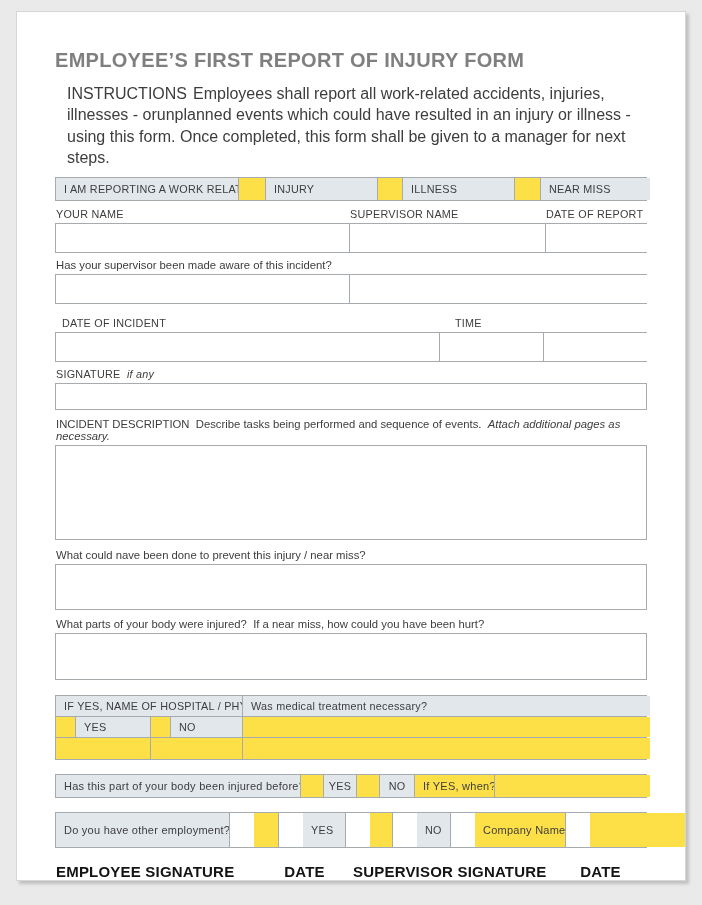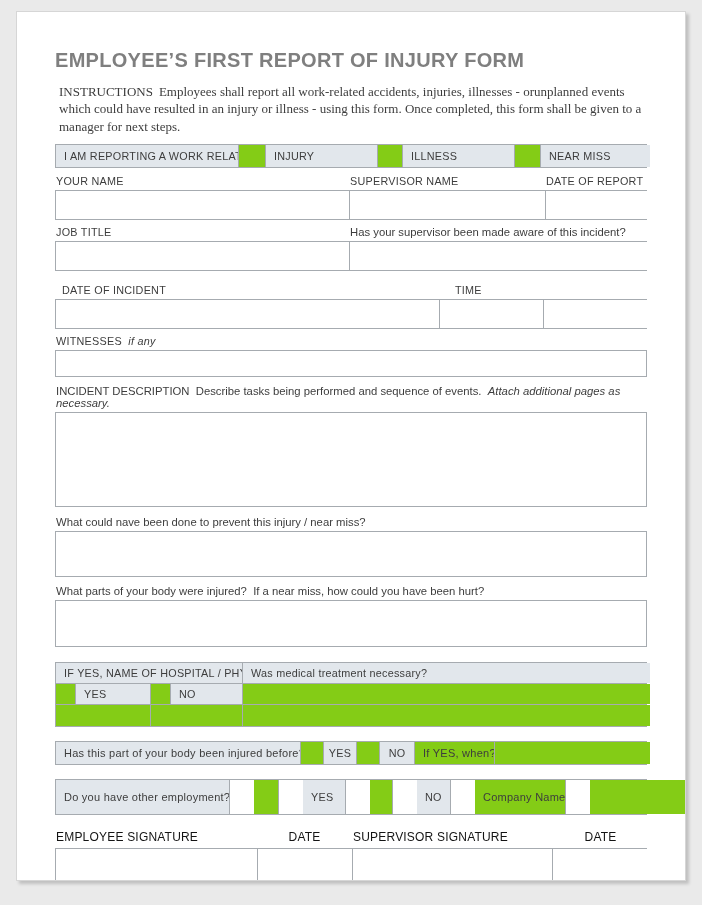--- a/index.html
+++ b/index.html
@@ -27,25 +27,24 @@
     padding:27px 38px 0;
     overflow:hidden;
   }
   h1.title{
     margin:10px 0 11px;
     font-size:20px;font-weight:bold;
     color:var(--title);
     letter-spacing:.3px;
   }
   .instructions{
-    margin:0 4px 9px;
-    font-size:13px;line-height:1.33;
+    margin:0 12px 9px;
+    font-size:16px;line-height:1.33;
     color:var(--text);
     white-space:pre-wrap;
-    font-family:Liberation Serif, serif;
   }
   .ins-label{margin-right:6px;}
 
   .grid{display:grid;}
   .flabel{
     font-size:10.8px;color:var(--text);
     letter-spacing:.25px;
     padding:0 0 3px 1px;
     white-space:nowrap;overflow:hidden;
   }
@@ -55,21 +54,21 @@
     padding:0 0 3px 1px;
     white-space:pre-wrap;
   }
   .note-it{font-style:italic;}
 
   
   .trow{border:1px solid var(--border);}
   .trow>div{border-right:1px solid var(--border);display:flex;align-items:center;overflow:hidden;}
   .trow>div:last-child{border-right:none;}
   .cell-gray{background:var(--cell-fill);}
-  .cell-white{background:#84cc16;}
+  .cell-white{background:#fde047;}
   .lblcell{font-size:10.8px;letter-spacing:.25px;padding-left:8px;white-space:nowrap;}
   .center{justify-content:center;padding-left:0 !important;}
 
   
   .boxes{border:1px solid var(--border);}
   .boxes>.box{border-right:1px solid var(--border);background:#fff;}
   .boxes>.box:last-child{border-right:none;}
   .bigbox{border:1px solid var(--border);background:#fff;}
 
   .rep-row{grid-template-columns:183px 27px 112px 25px 112px 26px 109px;height:24px;margin-top:9px;}
@@ -88,21 +87,21 @@
   .mrow>div:last-child{border-right:none;}
   .m-head{grid-template-columns:187px 407px;}
   .m-yesno{grid-template-columns:20px 75px 20px 72px 407px;}
   .m-visit{grid-template-columns:95px 92px 407px;}
 
   .q-injured{grid-template-columns:245px 23px 33px 23px 35px 80px 155px;height:24px;margin-top:14px;}
   .q-employ{grid-template-columns:174px 25px 43px 23px 34px 91px 204px;height:36px;margin-top:14px;gap:24px;}
 
   .sig-labels{grid-template-columns:202px 95px 200px 97px;margin-top:15px;}
   .sig-label{
-    font-size:12px;font-weight:normal;color:#141414;
+    font-size:15px;font-weight:bold;color:#141414;
     letter-spacing:.2px;padding:0 0 4px 1px;white-space:nowrap;
   }
   .sig-label.c{text-align:center;padding-left:0;}
   .sig-boxes{grid-template-columns:202px 95px 200px 97px;height:33px;}
 </style>
 </head>
 <body>
 
 <div class="page">
 
@@ -125,39 +124,38 @@
     <div class="flabel">SUPERVISOR NAME</div>
     <div class="flabel">DATE OF REPORT</div>
   </div>
   <div class="grid boxes cols-name h30">
     <div class="box"></div>
     <div class="box"></div>
     <div class="box"></div>
   </div>
 
   <div class="grid cols-job mt6">
-    <div class="flabel">JOB TITLE</div>
     <div class="question" style="padding-bottom:3px">Has your supervisor been made aware of this incident?</div>
   </div>
   <div class="grid boxes cols-job h30">
     <div class="box"></div>
     <div class="box"></div>
   </div>
 
   <div class="grid cols-loc mt13">
     <div class="flabel" style="padding-left:7px">DATE OF INCIDENT</div>
     <div class="flabel" style="padding-left:16px">TIME</div>
   </div>
   <div class="grid boxes cols-loc h30">
     <div class="box"></div>
     <div class="box"></div>
     <div class="box"></div>
   </div>
 
-  <div class="flabel mt6"><span>WITNESSES</span>&nbsp; <span class="note">if any</span></div>
+  <div class="flabel mt6"><span>SIGNATURE</span>&nbsp; <span class="note">if any</span></div>
   <div class="bigbox" style="height:27px"></div>
 
   <div class="question mt8"><span>INCIDENT DESCRIPTION</span>&nbsp; <span>Describe tasks being performed and sequence of events.</span>&nbsp; <span class="note-it">Attach additional pages as necessary.</span></div>
   <div class="bigbox" style="height:95px"></div>
 
   <div class="question mt9">What could nave been done to prevent this injury / near miss?</div>
   <div class="bigbox" style="height:46px"></div>
 
   <div class="question mt8">What parts of your body were injured?  If a near miss, how could you have been hurt?</div>
   <div class="bigbox" style="height:47px"></div>

